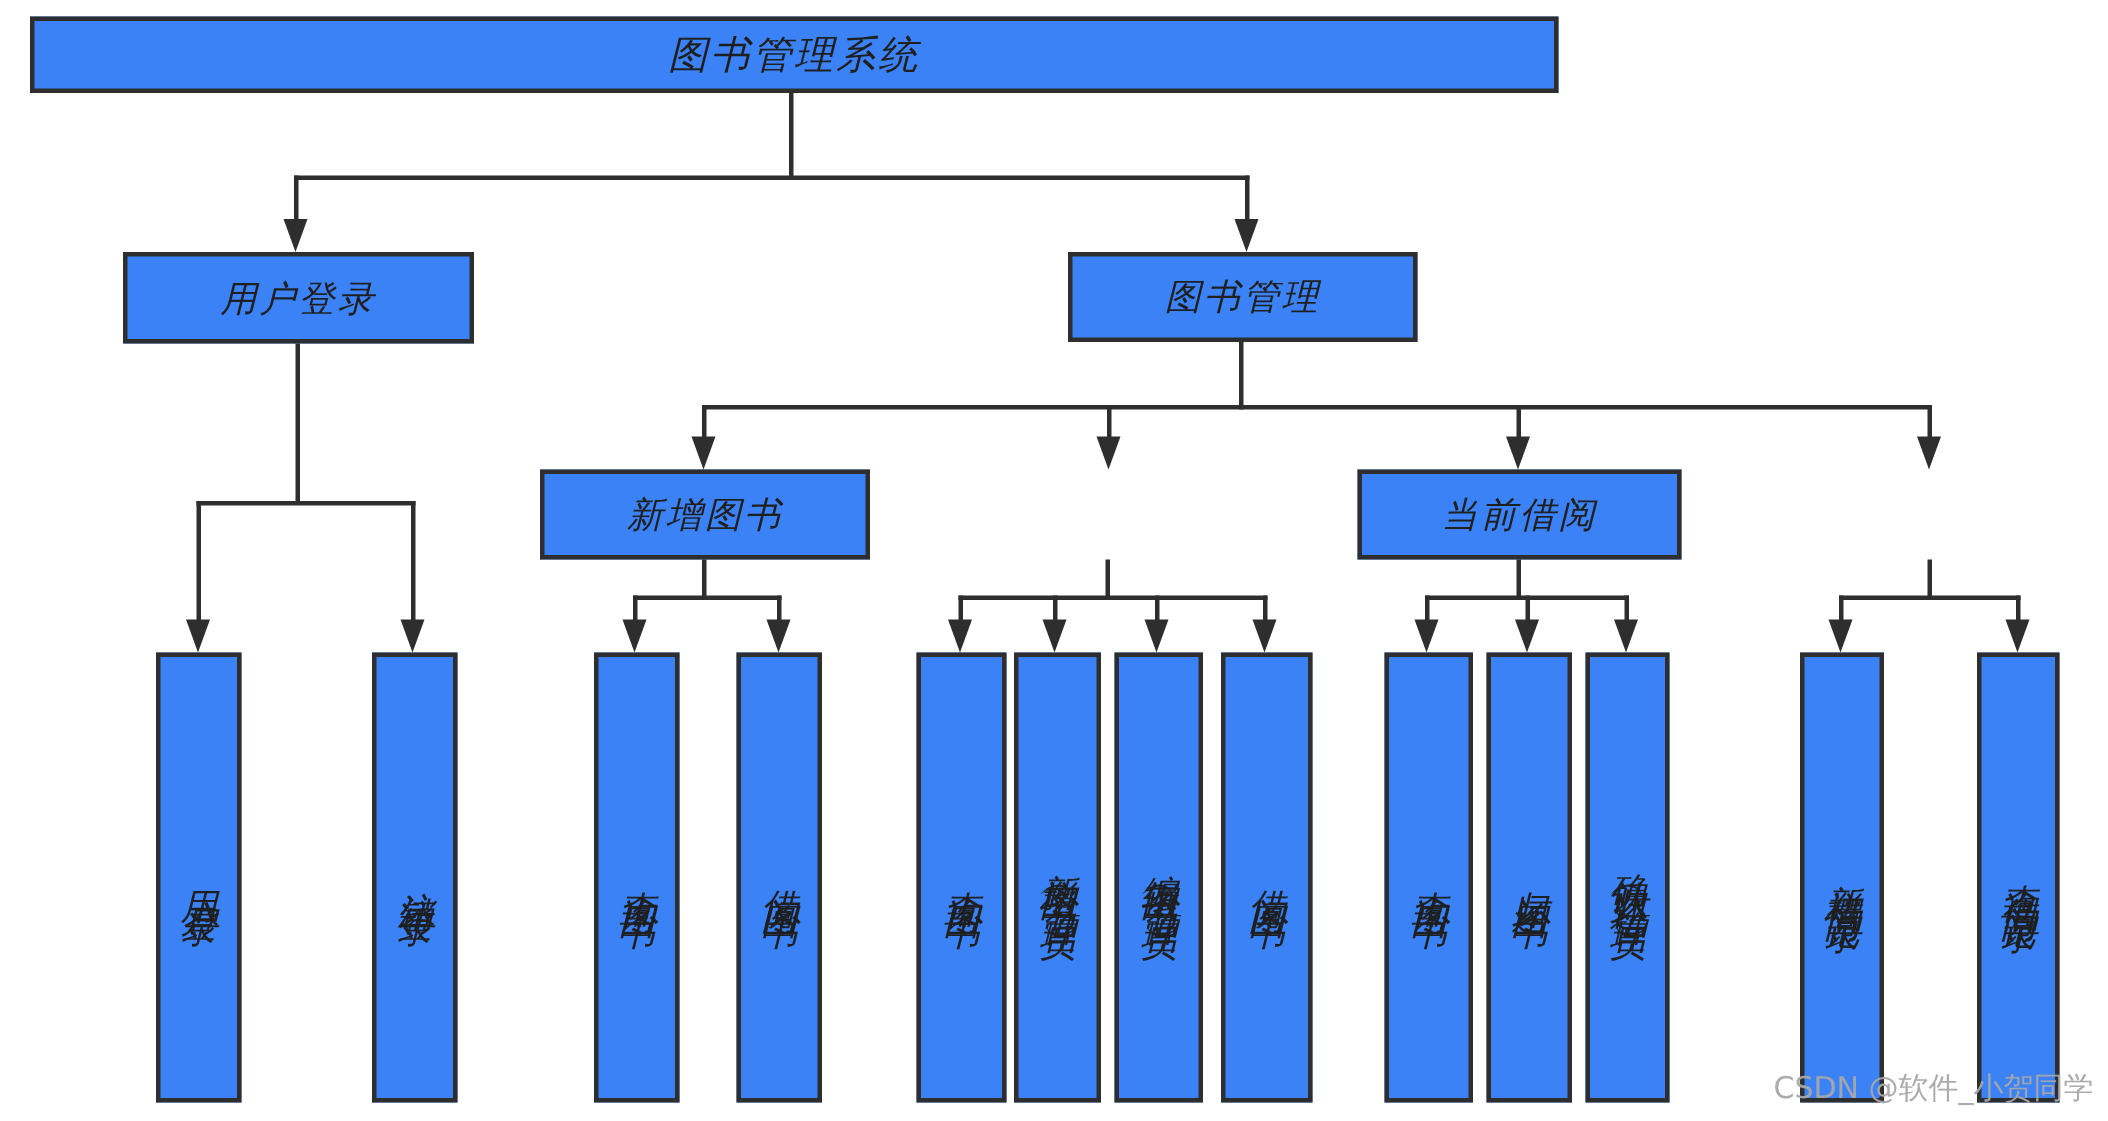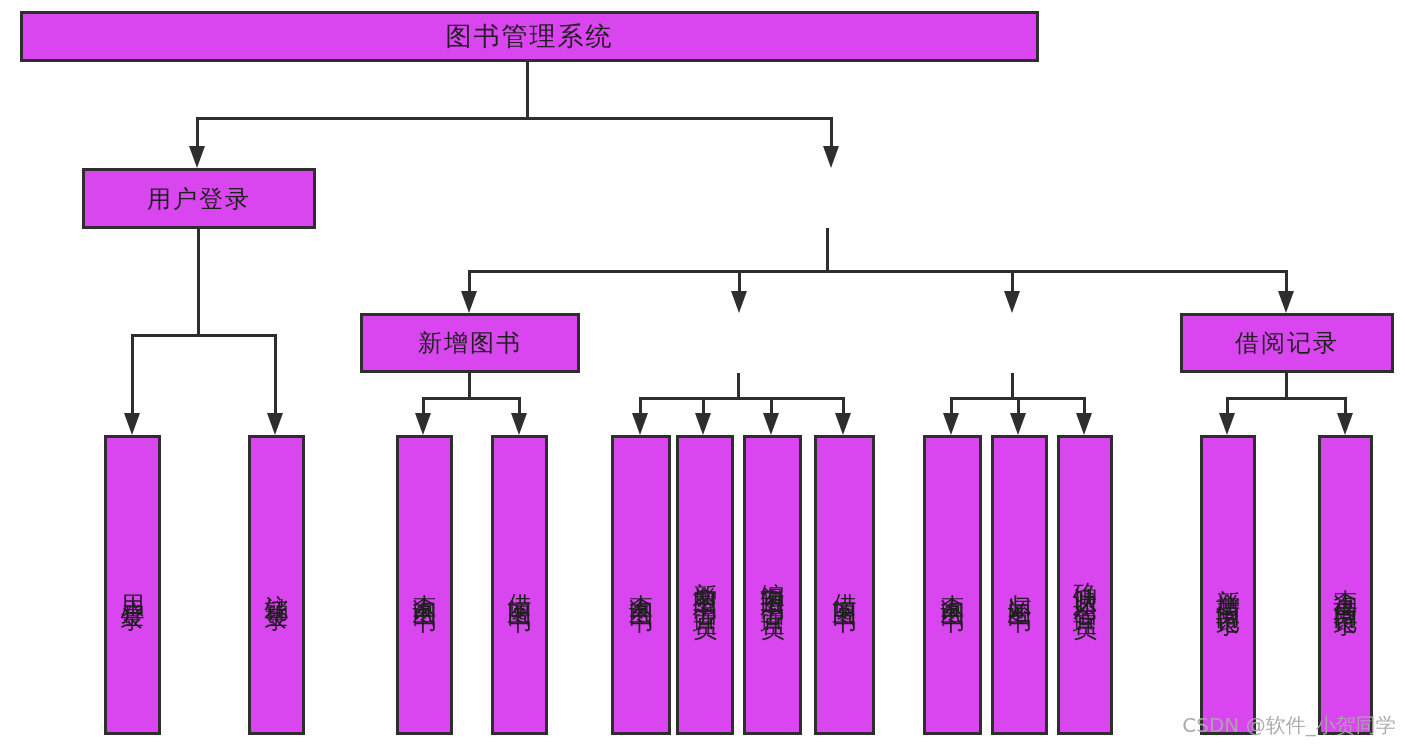--- a/index.html
+++ b/index.html
@@ -1,43 +1,44 @@
 <!DOCTYPE html>
 <html><head>
 <meta charset="utf-8">
 <style>
   html,body{margin:0;padding:0;background:#ffffff;}
   body{width:1405px;height:747px;position:relative;overflow:hidden;
        font-family:"DejaVu Sans","Liberation Sans",sans-serif;color:#1f1f1f;}
   .stage{position:absolute;left:0;top:0;width:1405px;height:747px;}
-  .box{position:absolute;box-sizing:border-box;border:3px solid #2e2e2e;background:#d946ef;
+  .box{position:absolute;box-sizing:border-box;border:3px solid #2e2e2e;background:#3b82f6;
        display:flex;align-items:center;justify-content:center;
-       font-size:24px;letter-spacing:2px;white-space:nowrap;}
+       font-size:24px;letter-spacing:2px;white-space:nowrap;font-style:italic;}
   .root{font-size:26px;}
   .vbox{writing-mode:vertical-rl;text-orientation:mixed;letter-spacing:5px;font-size:24px;}
   .vline,.hline{position:absolute;background:#2e2e2e;}
   .vline{width:3px;}
   .hline{height:3px;}
   .arrow{position:absolute;width:0;height:0;
          border-left:8px solid transparent;border-right:8px solid transparent;
          border-top:22px solid #2e2e2e;}
   .watermark{position:absolute;left:1178px;top:712px;width:222px;text-align:center;
              font-size:20px;color:rgba(168,168,168,0.95);letter-spacing:0;z-index:5;}
 </style>
 </head>
 <body>
 
 <div class="stage">
 
   <div class="box root" style="left:20px;top:11px;width:1019px;height:51px;">图书管理系统</div>
 
   <div class="box" style="left:82px;top:168px;width:234px;height:61px;">用户登录</div>
+  <div class="box" style="left:712px;top:168px;width:233px;height:60px;">图书管理</div>
 
   <div class="box" style="left:360px;top:313px;width:220px;height:60px;">新增图书</div>
-  <div class="box" style="left:1180px;top:313px;width:214px;height:60px;">借阅记录</div>
+  <div class="box" style="left:905px;top:313px;width:216px;height:60px;">当前借阅</div>
 
   <div class="box vbox" style="left:104px;top:435px;width:57px;height:300px;">用户登录</div>
   <div class="box vbox" style="left:248px;top:435px;width:57px;height:300px;">注销登录</div>
 
   <div class="box vbox" style="left:396px;top:435px;width:57px;height:300px;">查询图书</div>
   <div class="box vbox" style="left:491px;top:435px;width:57px;height:300px;">借阅图书</div>
 
   <div class="box vbox" style="left:611px;top:435px;width:60px;height:300px;">查询图书</div>
   <div class="box vbox" style="left:676px;top:435px;width:58px;height:300px;">新增图书（管理员）</div>
   <div class="box vbox" style="left:743px;top:435px;width:59px;height:300px;">编辑图书（管理员）</div>

